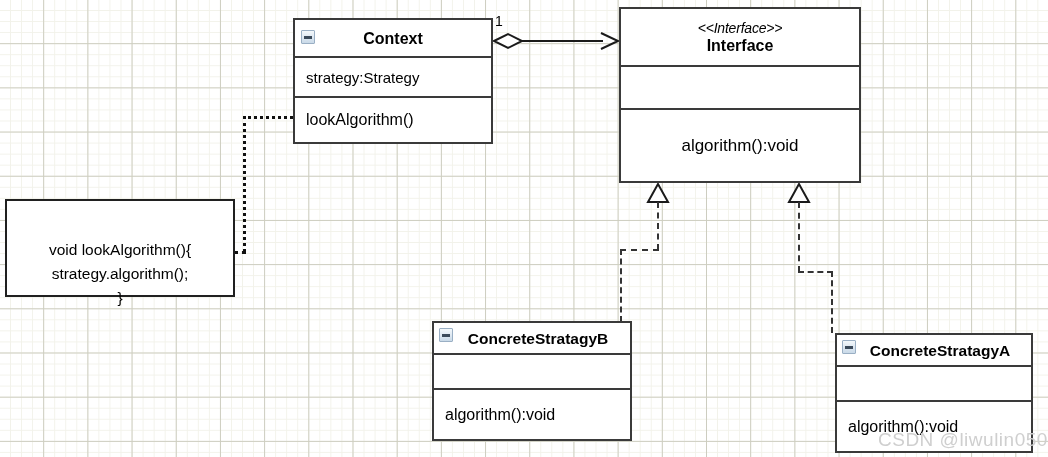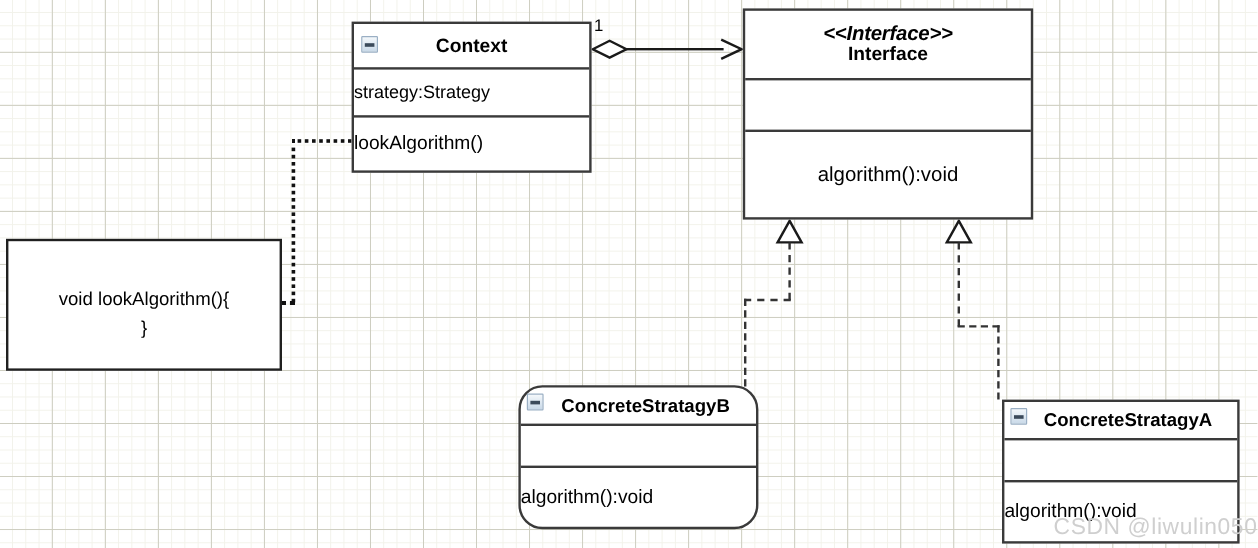--- a/index.html
+++ b/index.html
@@ -51,22 +51,22 @@
     box-sizing: border-box;
     color: #000;
     display: flex;
     align-items: center;
   }
   .uml-section.divided {
     border-bottom: 2px solid #3a3a3a;
   }
   .stereotype {
     font-style: italic;
-    font-weight: bold;
-    font-size: 17px;
+    font-weight: normal;
+    font-size: 14px;
     line-height: 16px;
     letter-spacing: -0.2px;
   }
   .cls-name {
     font-weight: bold;
     font-size: 16px;
     line-height: 19px;
     text-align: right;
   }
 
@@ -149,21 +149,21 @@
 
   .watermark {
     position: absolute;
     color: #cfcfcf;
     font-size: 19px;
     line-height: 22px;
     letter-spacing: 0.5px;
     white-space: nowrap;
   }
 
-  .txt-left { padding-left: 0; }
+  .txt-left { padding-left: 11px; }
   .txt-center { justify-content: center; }
 </style>
 </head>
 <body>
 
 <div id="canvas">
 
   <svg class="svg-layer">
 
     <polygon points="494,41 508,34 522,41 508,48" fill="#ffffff" stroke="#1a1a1a" stroke-width="2"></polygon>
@@ -214,26 +214,27 @@
     <div class="uml-header" style="height:58px;">
       <span class="stereotype">&lt;&lt;Interface&gt;&gt;</span>
       <span class="cls-name">Interface</span>
     </div>
     <div class="uml-section divided" style="height:43px;"></div>
     <div class="uml-section txt-center" style="height:71px;">
       <span style="font-size:17px;">algorithm():void</span>
     </div>
   </div>
 
-  <div class="note-box" style="left:5px; top:199px; width:230px; height:110px;">
+  <div class="note-box" style="left:5px; top:199px; width:230px; height:98px;">
     <div>void lookAlgorithm(){</div>
+    <div>strategy.algorithm();</div>
     <div>}</div>
   </div>
 
-  <div class="uml-box" style="left:432px; top:321px; width:200px; height:120px;border-radius:20px;">
+  <div class="uml-box" style="left:432px; top:321px; width:200px; height:120px;">
     <div class="uml-header" style="height:32px;">
       <span class="collapse-btn" style="left:5px; top:5px;"></span>
       <span class="cls-name" style="font-size:15.5px; padding-left:12px;">ConcreteStratagyB</span>
     </div>
     <div class="uml-section divided" style="height:35px;"></div>
     <div class="uml-section txt-left" style="height:49px;">
       <span style="font-size:16px;">algorithm():void</span>
     </div>
   </div>
 

